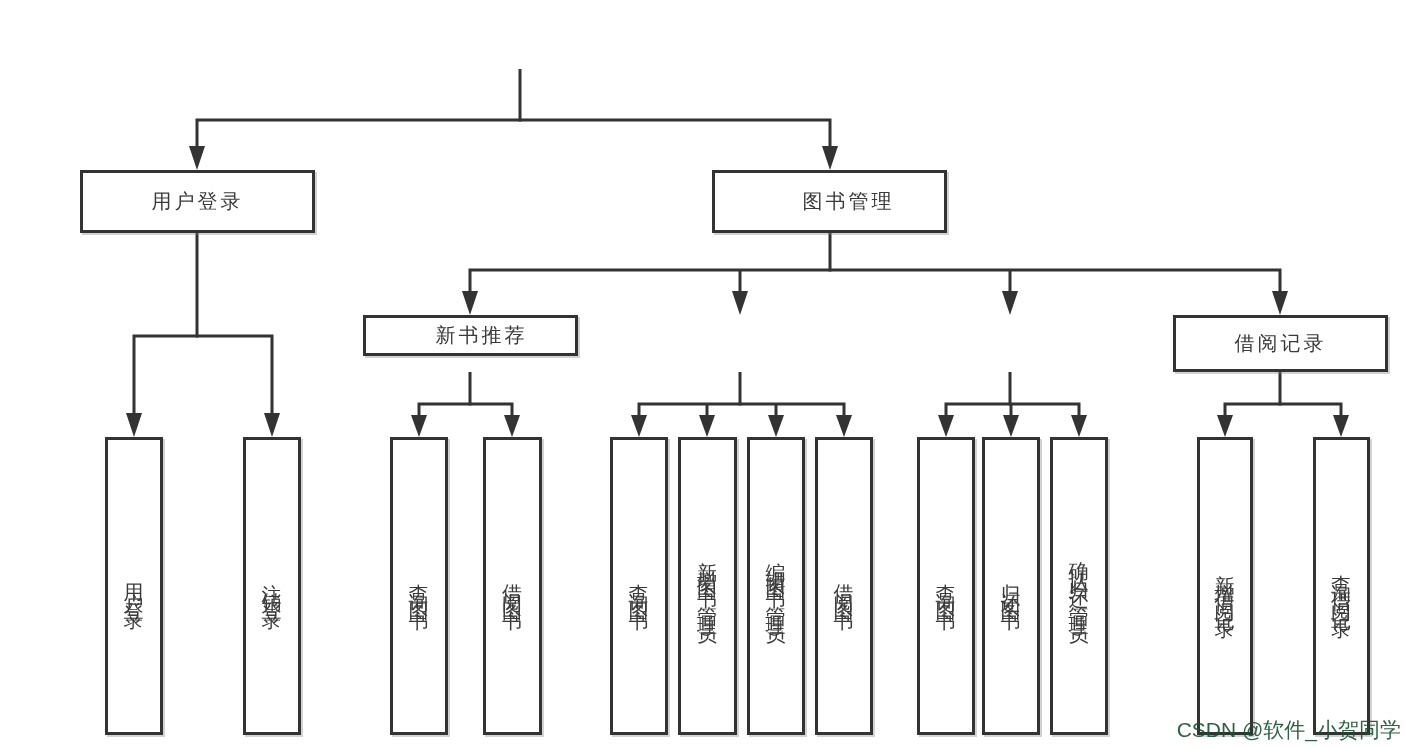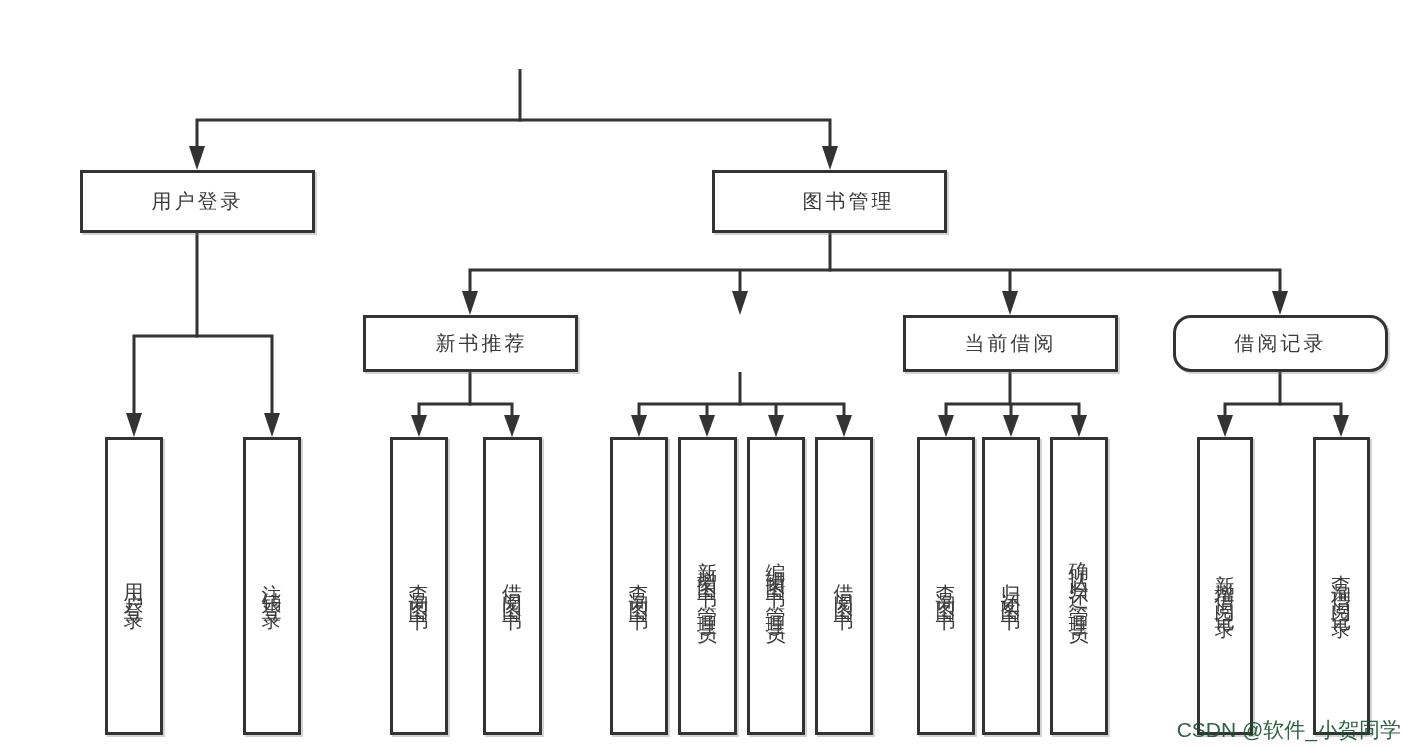--- a/index.html
+++ b/index.html
@@ -108,27 +108,24 @@
   </svg>
 
 
   <div class="box h" style="left:80px; top:170px; width:235px; height:63px;">
     <span class="lbl">用户登录</span>
   </div>
   <div class="box h" style="left:712px; top:170px; width:235px; height:63px;padding-left:38px;">
     <span class="lbl">图书管理</span>
   </div>
 
-  <div class="box h" style="left:363px; top:315px; width:215px; height:57px;padding-left:22px;">
+  <div class="box h" style="left:363px; top:315px; width:215px; height:41px;padding-left:22px;">
     <span class="lbl">新书推荐</span>
   </div>
-  <div class="box h" style="left:903px; top:315px; width:215px; height:57px;">
-    <span class="lbl">当前借阅</span>
-  </div>
-  <div class="box h" style="left:1173px; top:315px; width:215px; height:57px;border-radius:18px;">
+  <div class="box h" style="left:1173px; top:315px; width:215px; height:57px;">
     <span class="lbl">借阅记录</span>
   </div>
 
   <div class="box v" style="left:105px; top:437px; width:58px; height:298px;">
     <span class="lbl">用户登录</span>
   </div>
   <div class="box v" style="left:243px; top:437px; width:58px; height:298px;">
     <span class="lbl">注销登录</span>
   </div>
 

